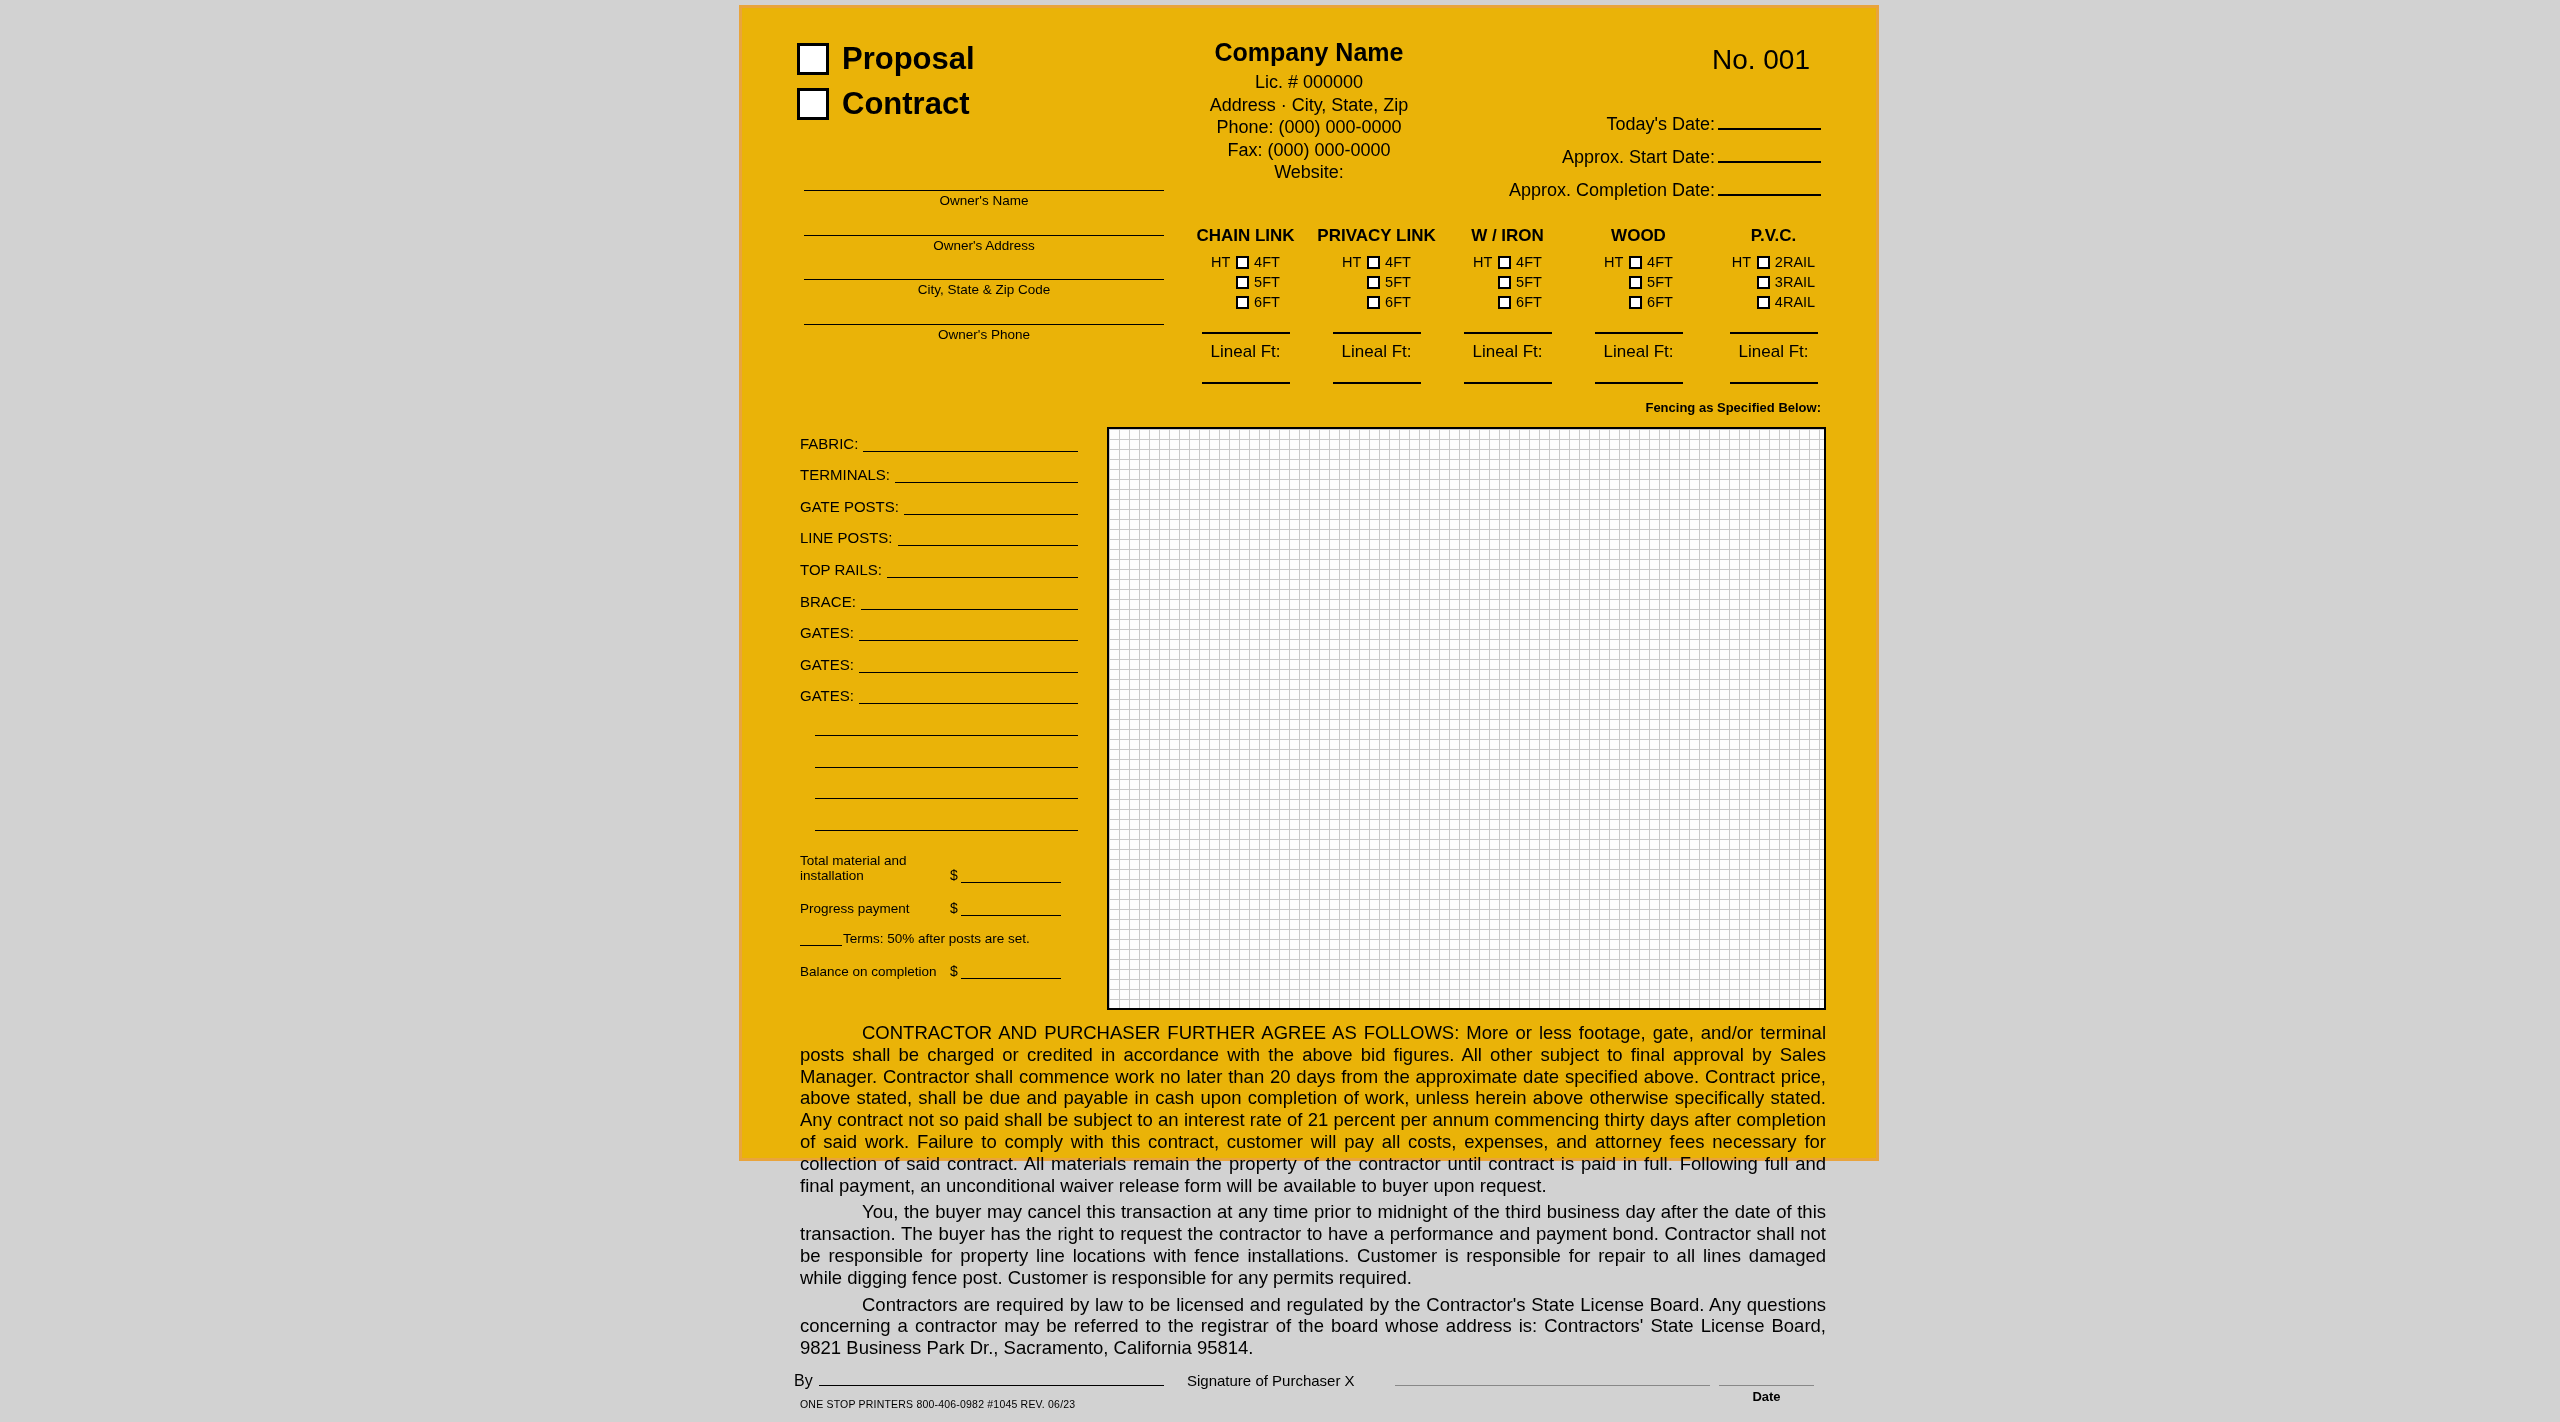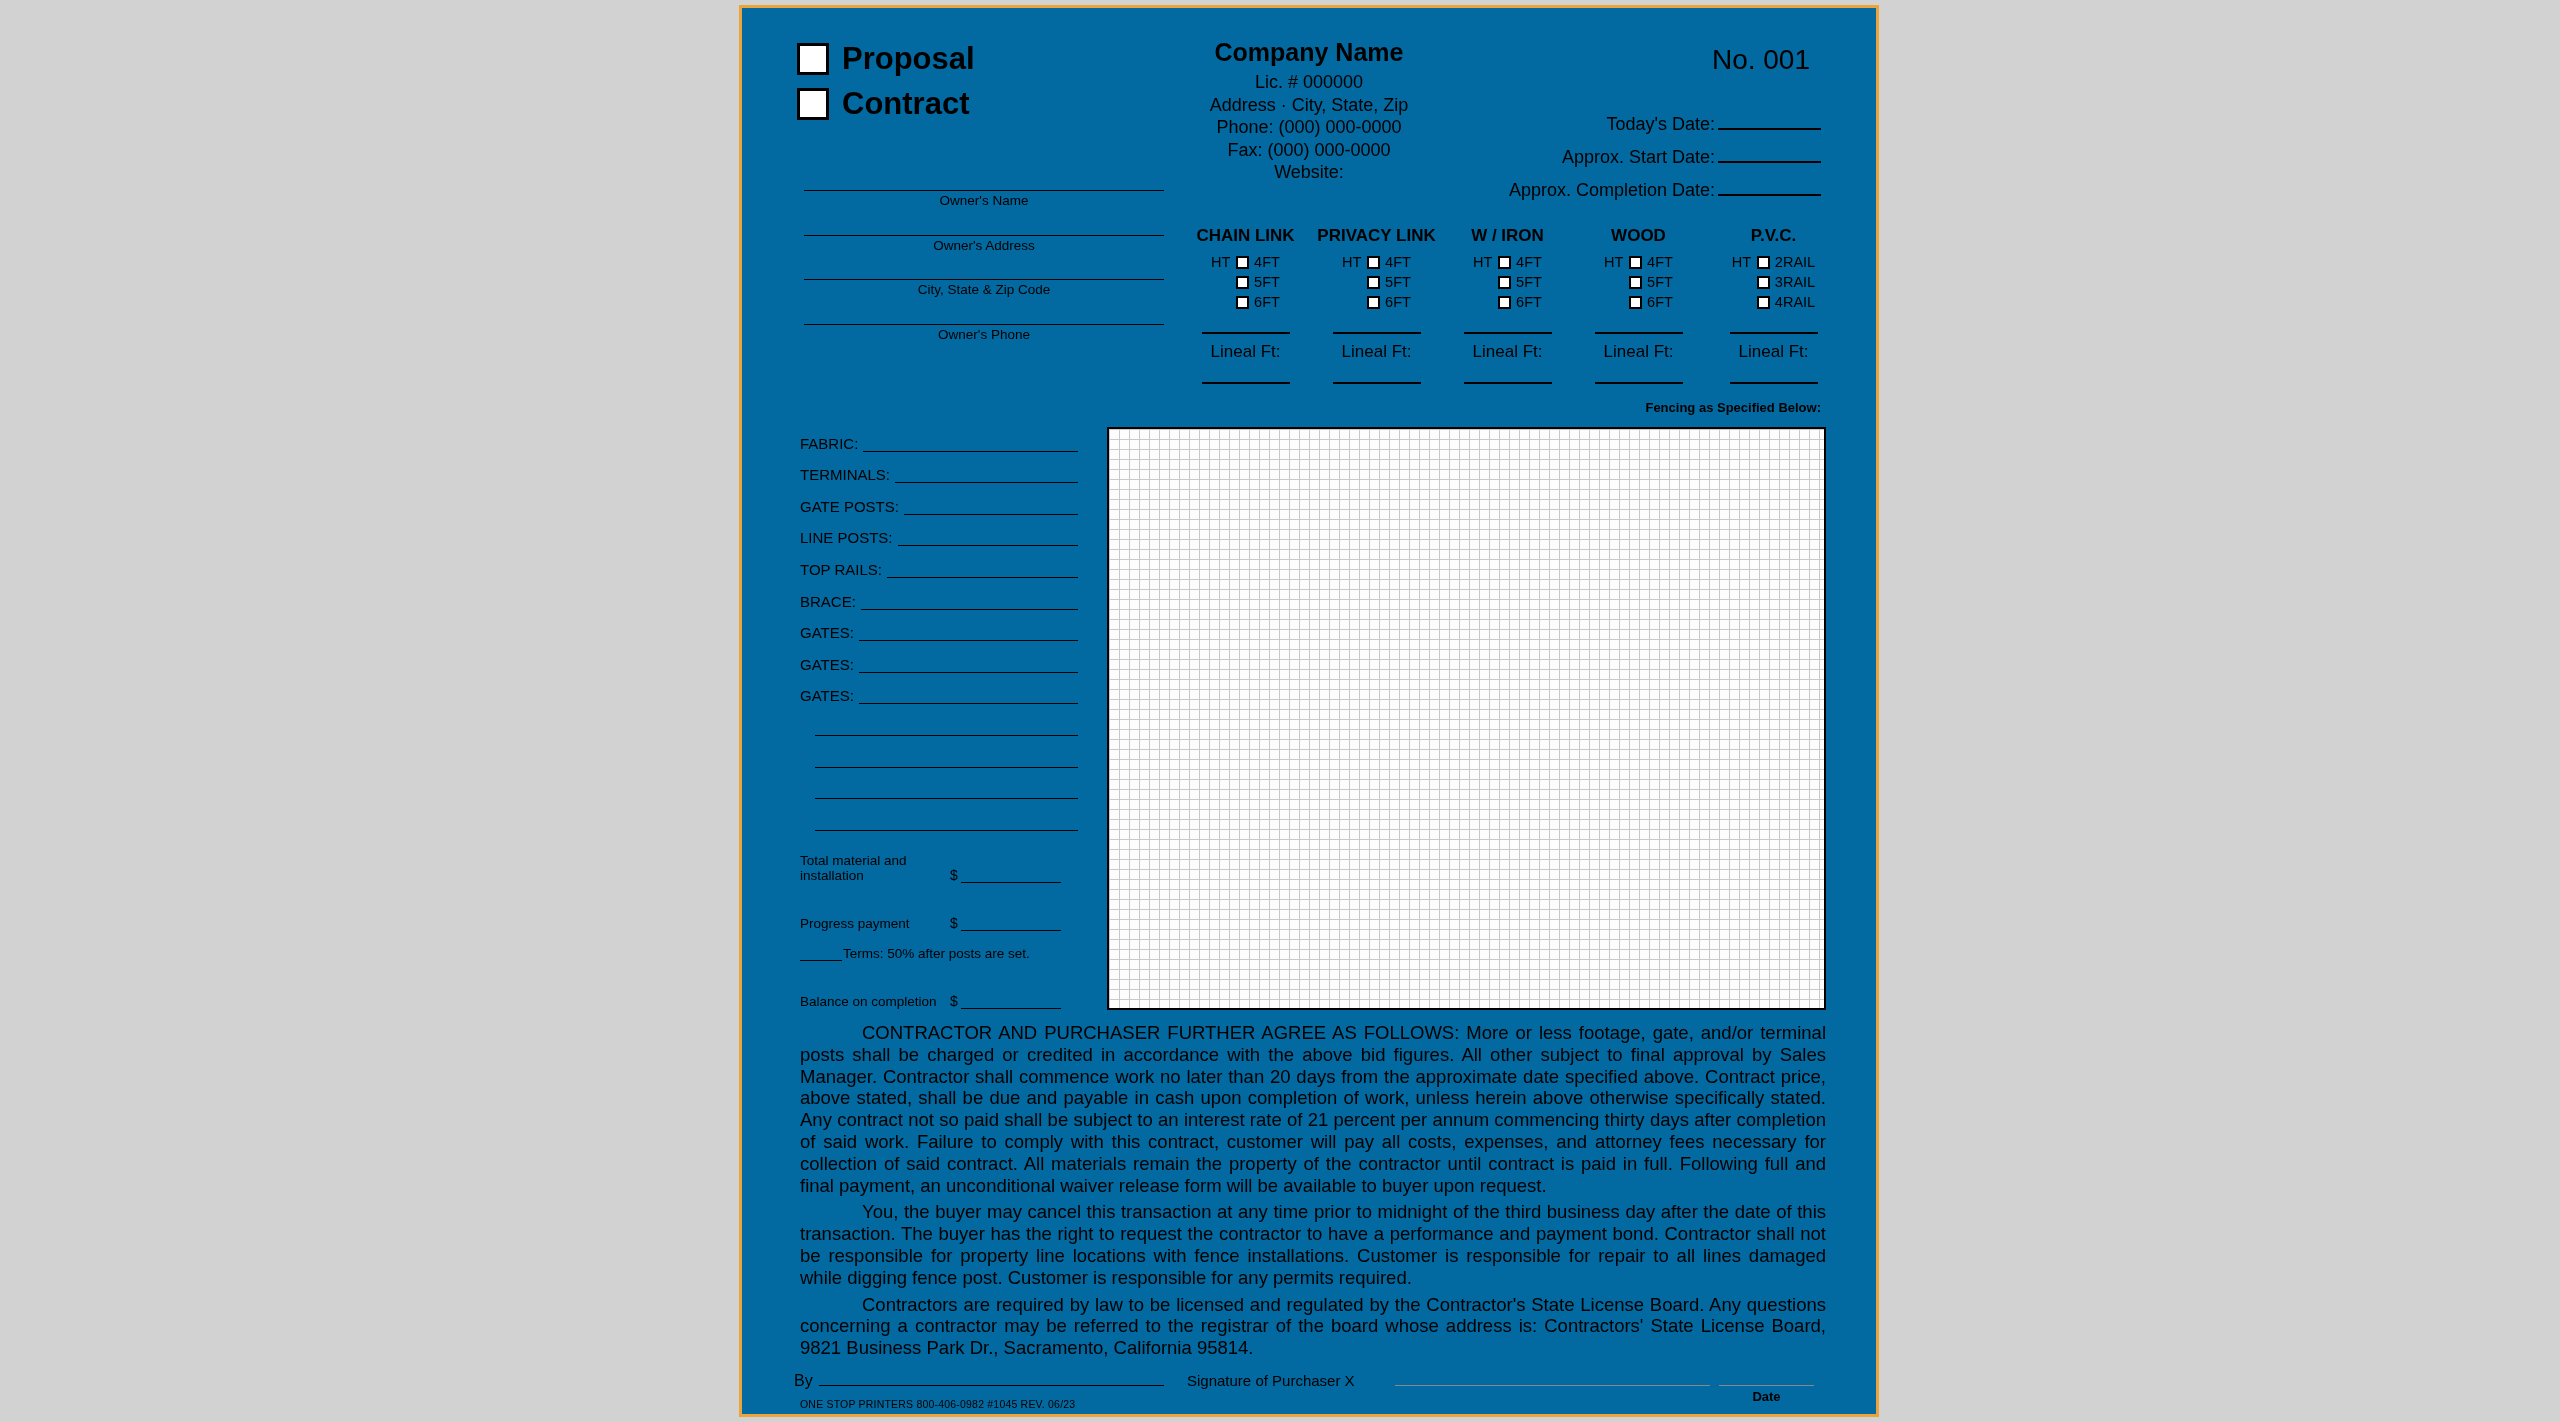--- a/index.html
+++ b/index.html
@@ -6,22 +6,22 @@
   body {
     width:2560px; height:1422px;
     background:#d2d2d2;
     font-family:"Liberation Sans", sans-serif;
     color:#000;
     position:relative;
     overflow:hidden;
   }
   .form {
     position:absolute; left:739px; top:5px;
-    width:1140px; height:1412px;
-    background:#0369a1;
+    width:1140px; height:1156px;
+    background:#eab308;
     border:3px solid #e9a43c;
     box-sizing:border-box;
   }
   
   .doc-type { position:absolute; left:55px; top:36px; }
   .doc-type-row { display:flex; align-items:center; gap:13px; height:29px; margin-bottom:16px; }
   .big-cb { width:26px; height:26px; border:3px solid #000; display:inline-block; box-sizing:content-box; background:#fff; }
   .doc-type-label { font-size:31px; font-weight:bold; }
 
   .company { position:absolute; left:50%; transform:translateX(-50%); top:30px; width:440px; text-align:center; }
@@ -69,21 +69,21 @@
   .spec-label { white-space:nowrap; }
   .spec-line { flex:1; border-bottom:1.5px solid #000; margin-left:5px; height:2px; }
   .spec-row.blank .spec-line { margin-left:15px; }
 
   
   .totals { position:absolute; left:58px; top:845px; width:300px; }
   .money-row { display:flex; align-items:flex-end; }
   .money-label { width:150px; font-size:13.5px; line-height:15px; }
   .money-val { display:flex; align-items:flex-end; font-size:14px; }
   .money-line { width:100px; border-bottom:1.5px solid #000; height:12px; margin-left:3px; display:inline-block; }
-  .mt { margin-top:32px; }
+  .mt { margin-top:17px; }
   .terms-row { display:flex; align-items:flex-end; font-size:13.5px; margin-top:15px; }
   .terms-line { width:42px; border-bottom:1.5px solid #000; height:10px; margin-right:1px; display:inline-block; }
 
   
   .agreement { position:absolute; left:58px; top:1014px; width:1026px; font-size:18.5px; line-height:21.8px; text-align:justify; }
   .agreement p { margin:0 0 5px 0; text-indent:62px; }
 
   
   .by-row { position:absolute; left:52px; top:1364px; display:flex; align-items:baseline; font-size:16px; }
   .by-line { width:345px; border-bottom:1.5px solid #000; height:13px; margin-left:6px; display:inline-block; }

